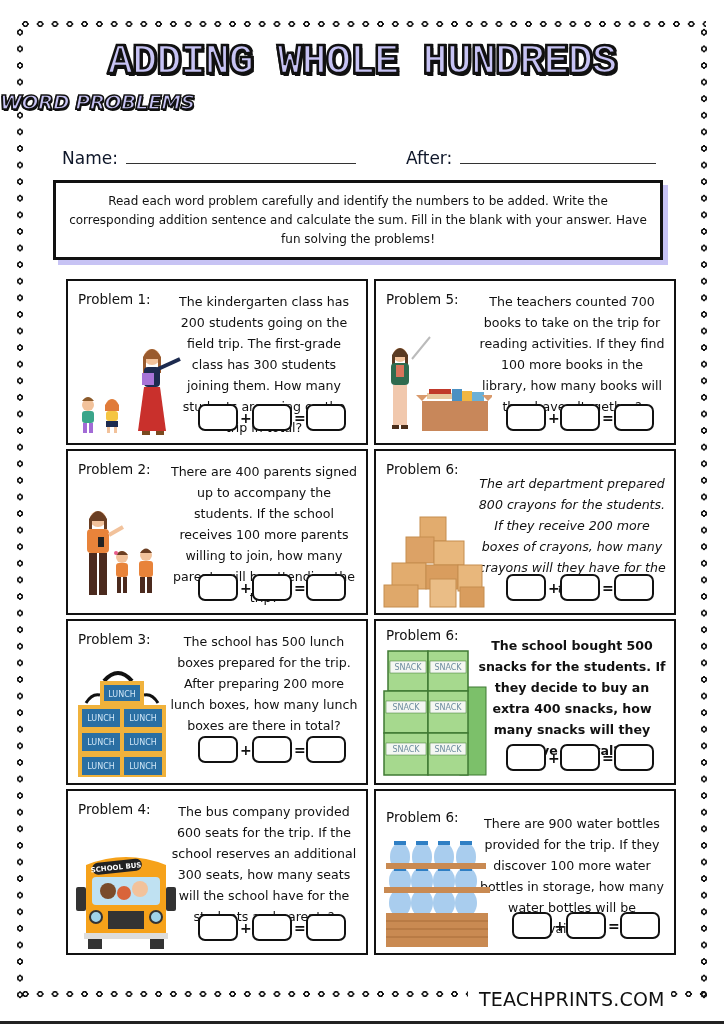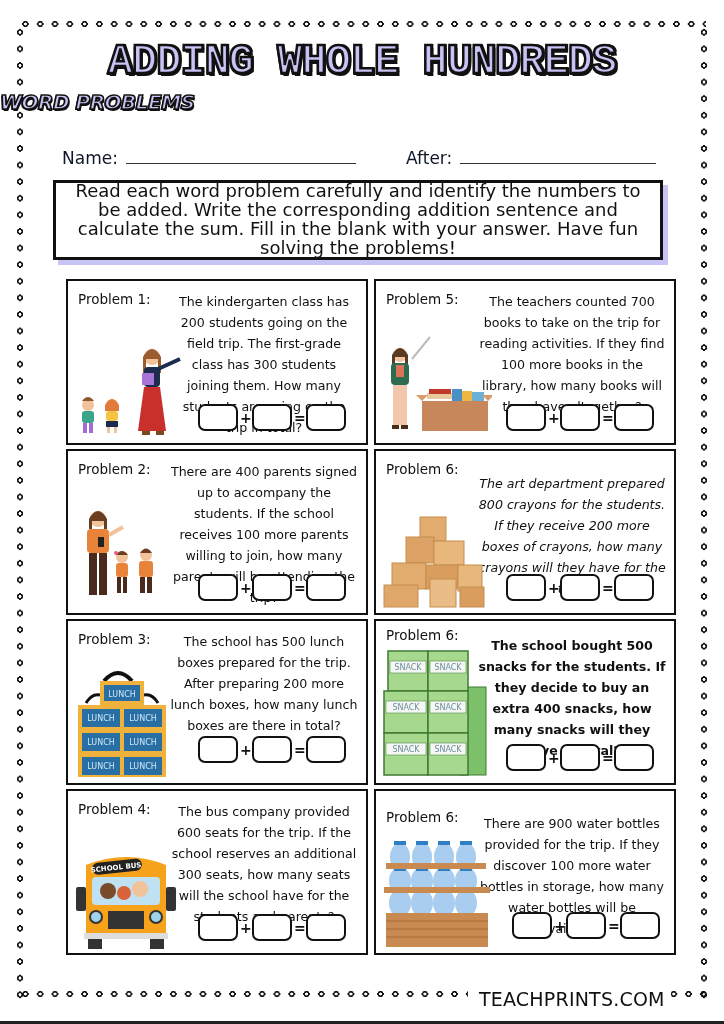--- a/index.html
+++ b/index.html
@@ -25,22 +25,22 @@
 
     .field-row { position: absolute; top: 148px; font-family: "DejaVu Sans", sans-serif; font-size: 17px; color: #0f172a; }
     .field-row .line { display: inline-block; border-bottom: 1.5px solid #333; height: 16px; vertical-align: baseline; margin-left: 8px; }
     .name-row { left: 62px; }
     .name-row .line { width: 230px; }
     .date-row { left: 406px; }
     .date-row .line { width: 196px; }
 
     .instructions { position: absolute; left: 53px; top: 180px; width: 610px; height: 80px;
       border: 3px solid #111; background: #fff; box-shadow: 5px 5px 0 #c7c3f4;
-      display: flex; align-items: flex-end; justify-content: center; text-align: center;
-      font-size: 18px; line-height: 19px; padding: 0 10px; color: #111; }
+      display: flex; align-items: center; justify-content: center; text-align: center;
+      font-size: 12px; line-height: 19px; padding: 0 10px; color: #111; }
 
     .grid { position: absolute; left: 57px; top: 279px; width: 610px; height: 676px;
       display: grid; grid-template-columns: 302px 302px; grid-template-rows: repeat(4, 166px);
       column-gap: 6px; row-gap: 4px; padding-left: 9px; }
     .card { position: relative; border: 2.5px solid #111; background: #fff; overflow: hidden; }
     .card-label { position: absolute; left: 10px; top: 10px; font-size: 13.5px; color: #111; }
     .card-text { position: absolute; right: 8px; top: 10px; width: 188px; text-align: center;
       font-size: 12.6px; line-height: 21px; color: #111; }
     .equation { position: absolute; right: 20px; bottom: 12px; display: flex; align-items: center; gap: 2px; }
     .ans-box { width: 40px; height: 27px; border: 2.5px solid #111; border-radius: 7px; background: #fff; }

